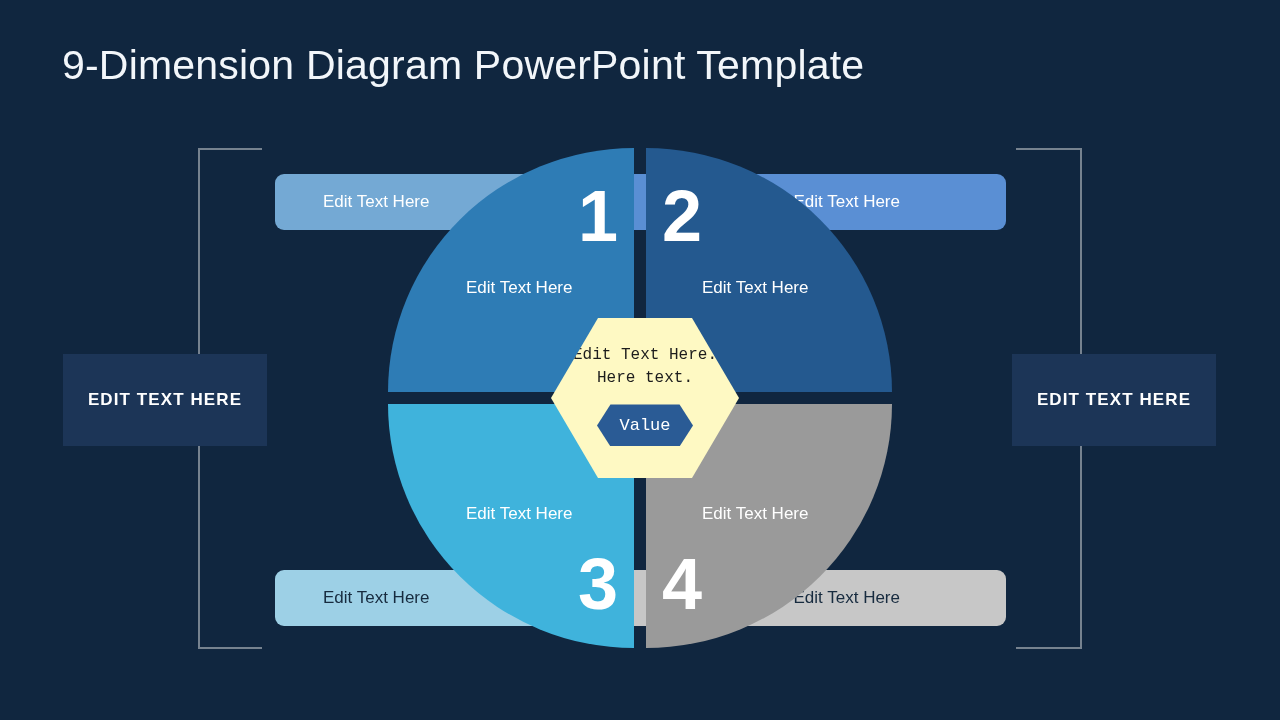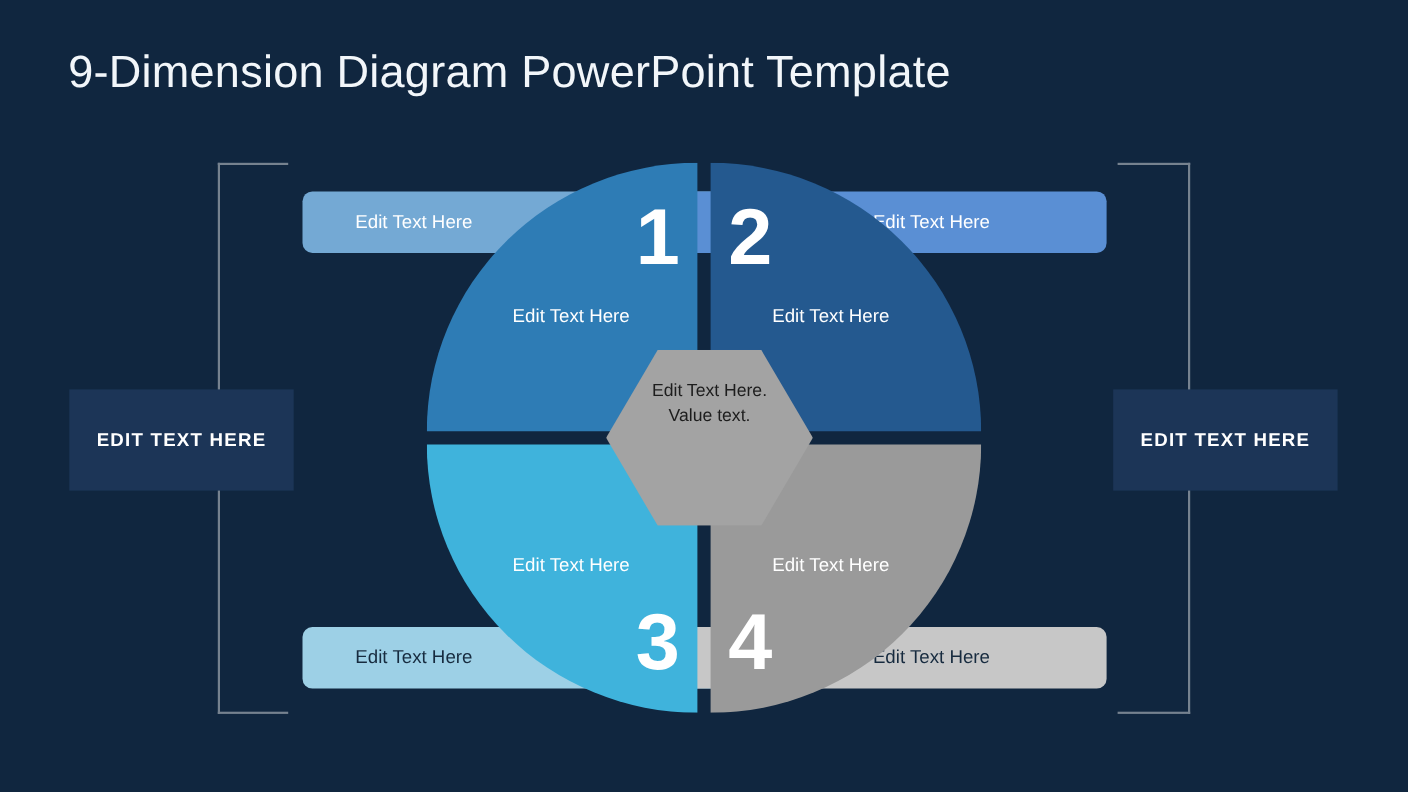--- a/index.html
+++ b/index.html
@@ -184,18 +184,21 @@
   </div>
 
   <div class="quad" id="quad-4">
     <div class="fill" style="background: rgb(154, 154, 154);"></div>
     <div class="num">4</div>
     <div class="qtext">Edit Text Here</div>
   </div>
 
 </div>
 
-<div class="hex-center" style="background: #a3a3a3;">
+<div class="hex-center" style="background: #fef9c3; font-family: Liberation Mono, monospace;">
   <div class="hex-text">
     <span>Edit Text Here.</span><br>
-    <span>Value text.</span>
+    <span>Here text.</span>
+  </div>
+  <div class="hex-badge" style="background: rgb(42, 91, 149);">
+    <span>Value</span>
   </div>
 </div>
 
 </body></html>

